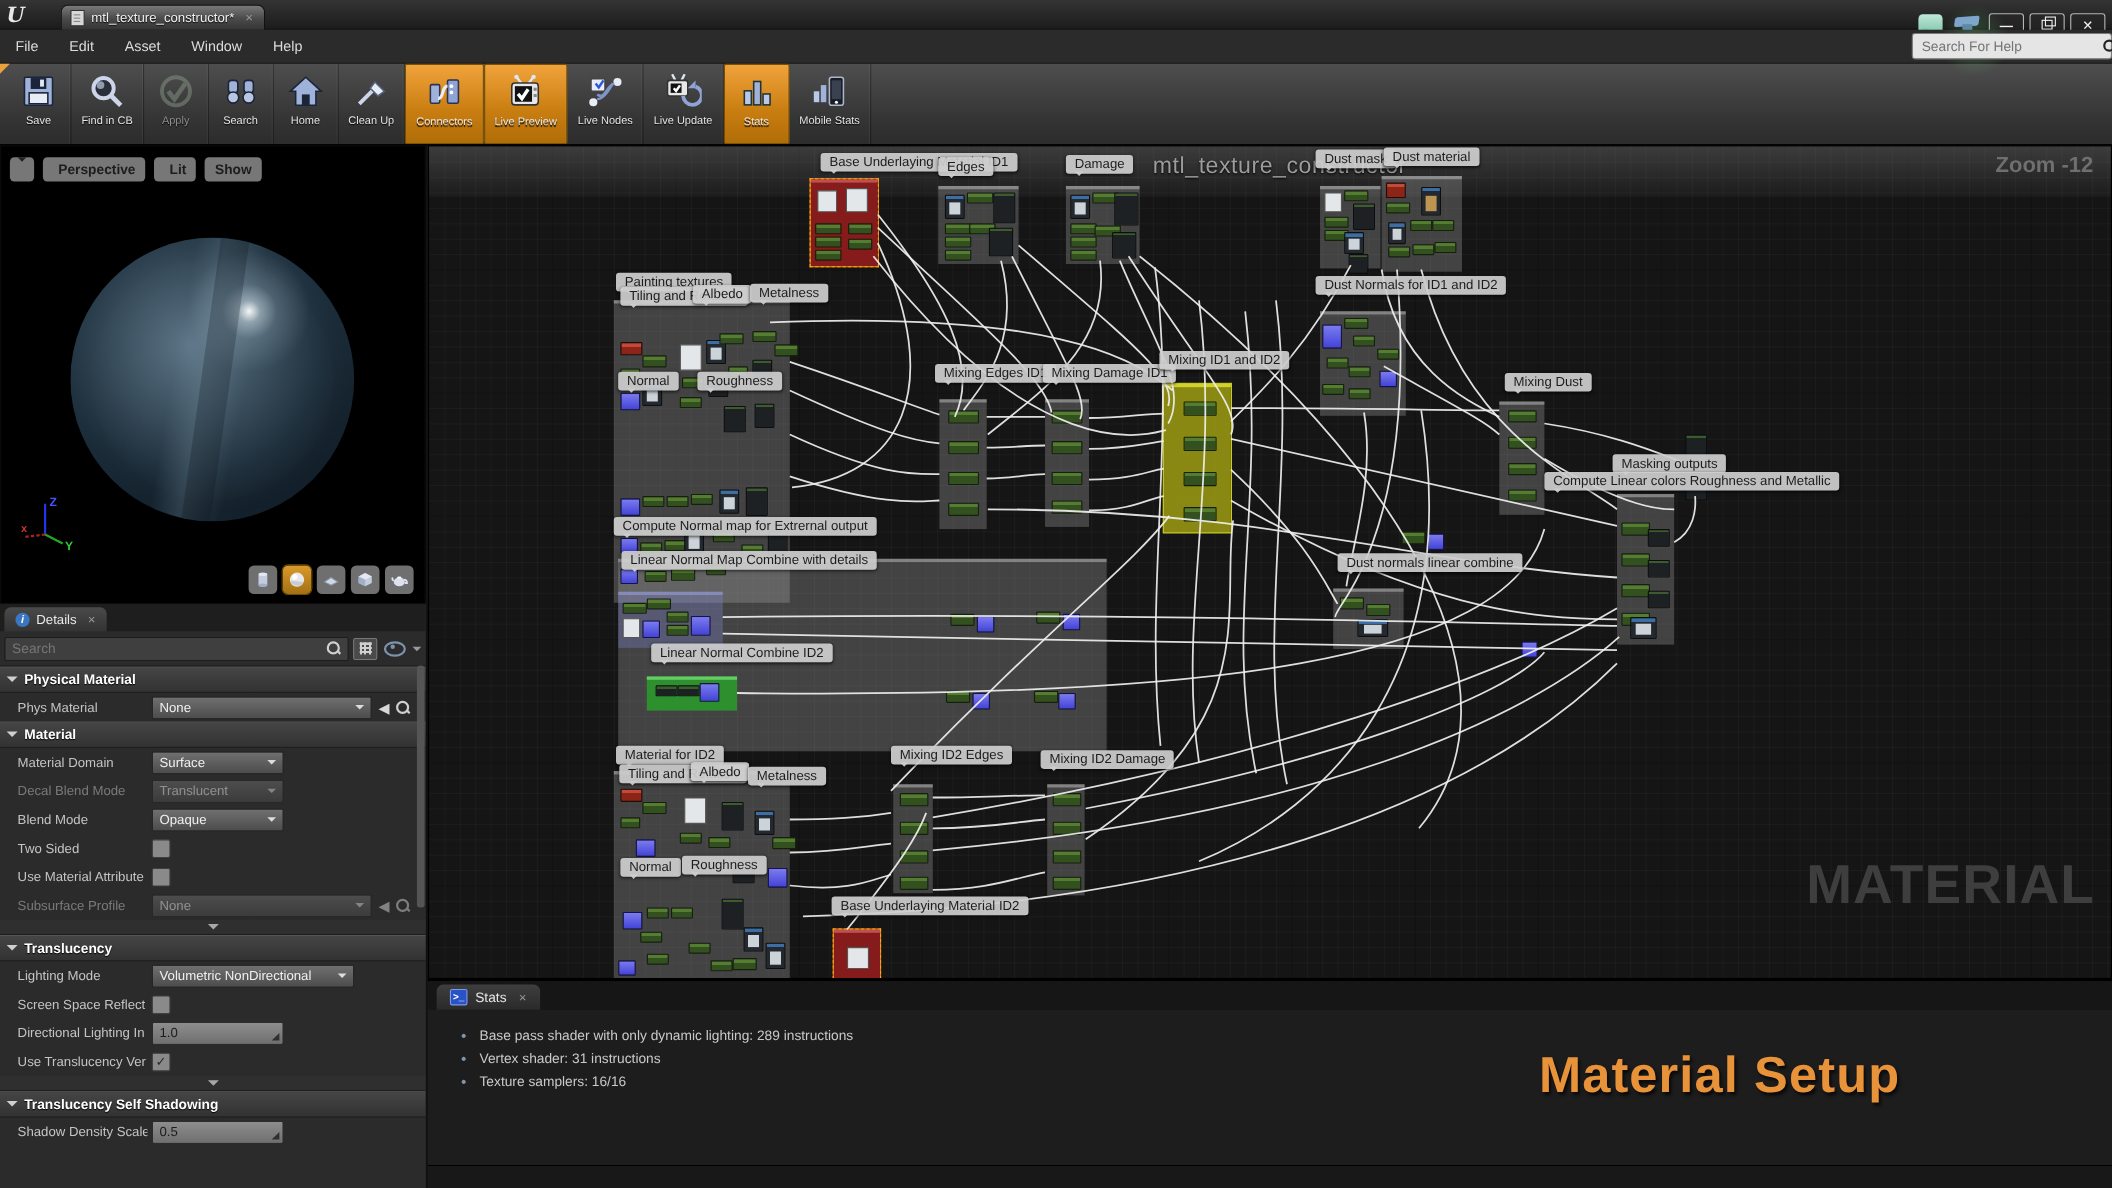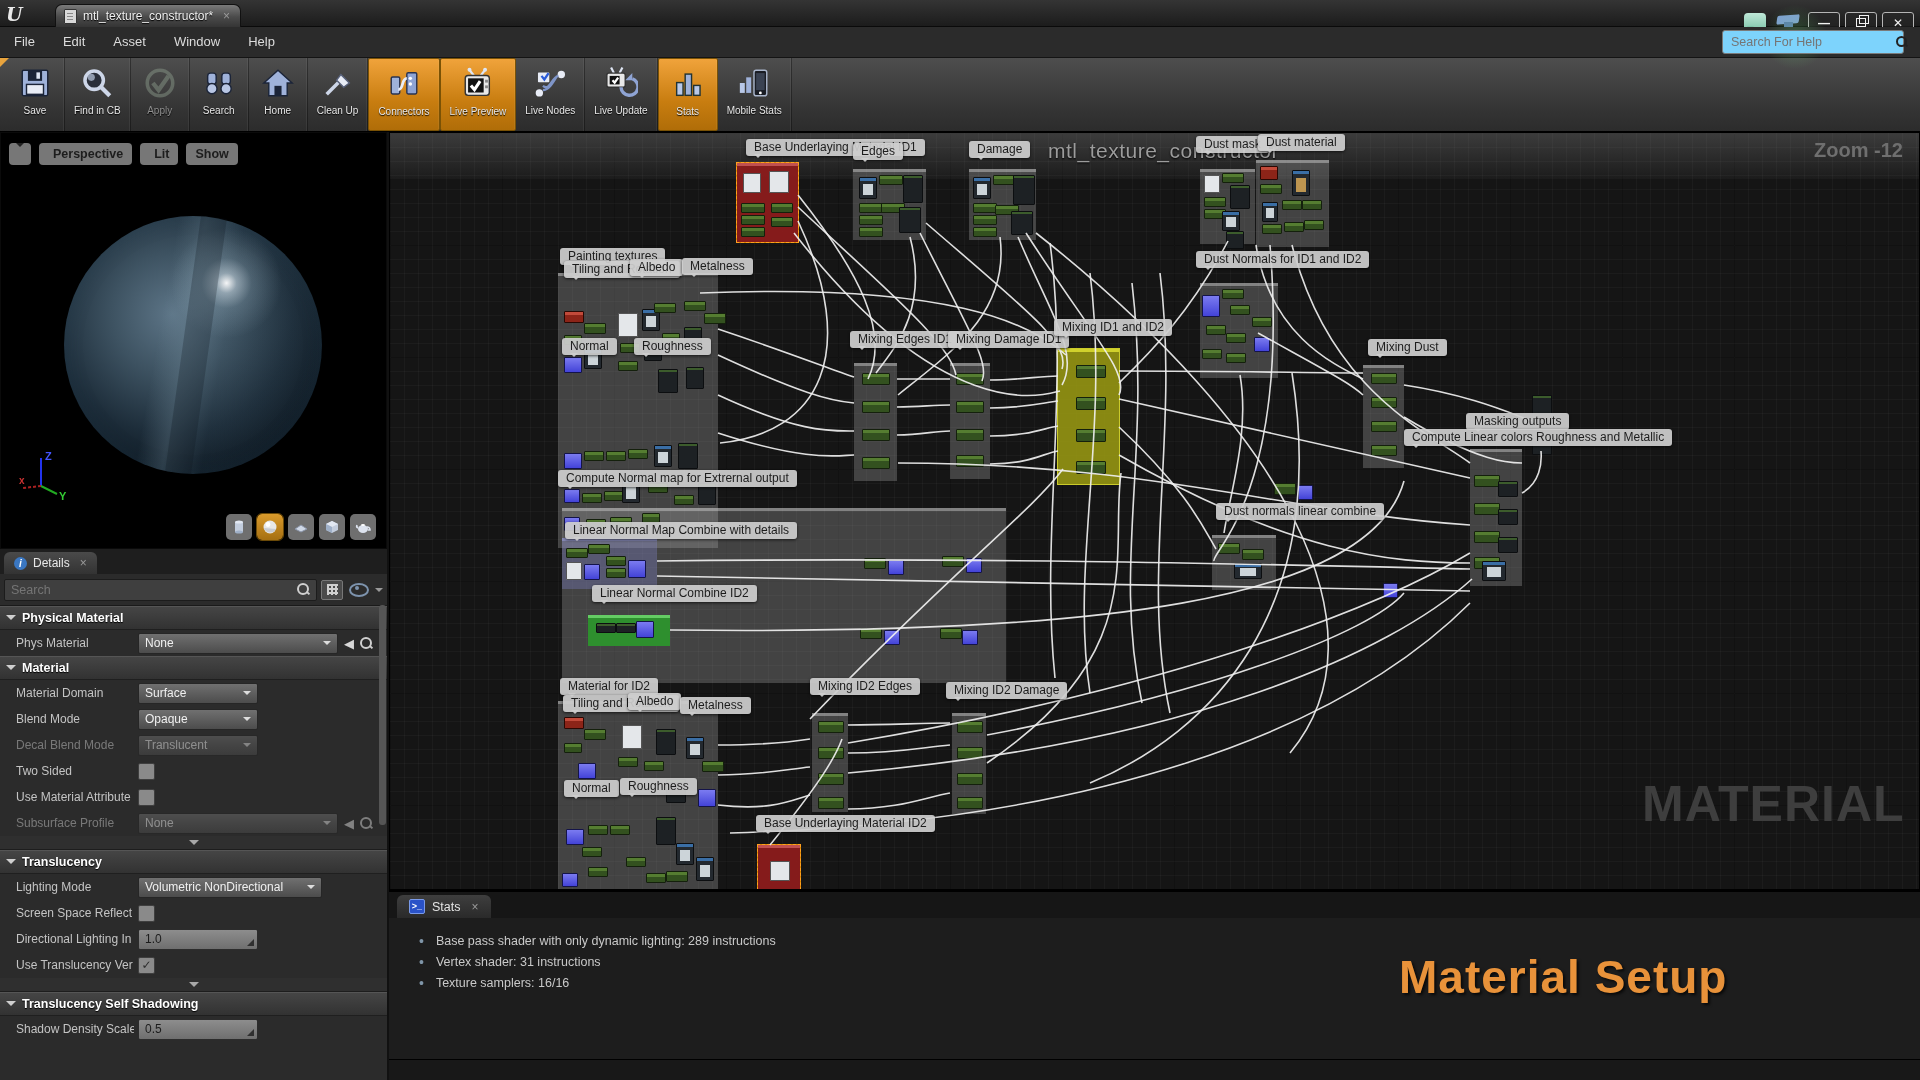--- a/index.html
+++ b/index.html
@@ -26,21 +26,21 @@
     background:radial-gradient(circle,rgba(110,220,120,.28),rgba(110,220,120,0) 65%);pointer-events:none;z-index:5;}
   .chat-ic{width:22px;height:18px;background:linear-gradient(#bfe8d8,#7dc4a8);border-radius:4px;position:relative;}
   .chat-ic::after{content:"";position:absolute;left:3px;bottom:-5px;border:5px solid transparent;border-top-color:#7dc4a8;border-left-width:2px;}
   .cap-ic{width:24px;height:18px;position:relative;}
   .cap-ic::before{content:"";position:absolute;left:1px;top:2px;width:22px;height:9px;background:#7f9fd4;transform:skewX(-12deg) rotate(-4deg);border-radius:2px;}
   .cap-ic::after{content:"";position:absolute;left:8px;top:9px;width:9px;height:8px;background:#5a7ab0;}
 
   
   .menubar{position:relative;height:30px;background:#2b2b2b;border-bottom:1px solid #141414;display:flex;align-items:flex-start;}
   .menu-item{color:#dcdcdc;font-size:13px;padding:0 14px;line-height:30px;}
-  .help-search{position:absolute;right:16px;top:3px;width:180px;height:22px;background:#7dd3fc;border:1px solid #7a7a7a;border-radius:3px;display:flex;align-items:center;z-index:6;}
+  .help-search{position:absolute;right:0;top:3px;width:180px;height:22px;background:#e5e5e5;border:1px solid #7a7a7a;border-radius:3px;display:flex;align-items:center;z-index:6;}
   .help-search input{flex:1;border:none;outline:none;background:transparent;color:#6d6d6d;font-size:12.5px;padding:0 4px 0 8px;font-family:inherit;}
   .mag-sm{width:12px;height:12px;position:relative;margin-right:6px;}
   .mag-sm::before{content:"";position:absolute;left:0;top:0;width:7px;height:7px;border:2px solid #222;border-radius:50%;}
   .mag-sm::after{content:"";position:absolute;left:8px;top:8px;width:4px;height:2px;background:#222;transform:rotate(45deg);}
 
   
   .toolbar{position:relative;height:73px;background:linear-gradient(#4e4e4e,#343434 70%,#2c2c2c);border-bottom:1px solid #000;display:flex;align-items:stretch;padding-left:6px;}
   .tb-corner{position:absolute;left:0;top:0;width:0;height:0;border-top:9px solid #e8a33d;border-right:9px solid transparent;}
   .tb{display:flex;flex-direction:column;align-items:center;justify-content:flex-start;padding:5px 9px 3px;border-right:1px solid rgba(0,0,0,.35);box-shadow:inset -1px 0 0 rgba(255,255,255,.06);}
   .tb .tb-icon{width:40px;height:40px;display:flex;align-items:center;justify-content:center;}
@@ -448,34 +448,34 @@
             </div>
             <div class="dt-row">
               <div class="rl">Material Domain</div>
               <div class="dt-ctrl">
                 <div class="dd w118">
                   <span>Surface</span>
                   <span class="car"></span>
                 </div>
               </div>
             </div>
+            <div class="dt-row disabled-row">
+              <div class="rl">Decal Blend Mode</div>
+              <div class="dt-ctrl">
+                <div class="dd w118">
+                  <span>Translucent</span>
+                  <span class="car"></span>
+                </div>
+              </div>
+            </div>
             <div class="dt-row">
               <div class="rl">Blend Mode</div>
               <div class="dt-ctrl">
                 <div class="dd w118">
                   <span>Opaque</span>
-                  <span class="car"></span>
-                </div>
-              </div>
-            </div>
-            <div class="dt-row disabled-row">
-              <div class="rl">Decal Blend Mode</div>
-              <div class="dt-ctrl">
-                <div class="dd w118">
-                  <span>Translucent</span>
                   <span class="car"></span>
                 </div>
               </div>
             </div>
             <div class="dt-row">
               <div class="rl">Two Sided</div>
               <div class="dt-ctrl">
                 <div class="cb"></div>
               </div>
             </div>
@@ -766,21 +766,21 @@
           <div class="nd nd--g" style="left: 550px; top: 495px; width: 20px; height: 9px;"></div>
           <div class="cmt-label" style="left: 168px; top: 337px;">Compute Normal map for Extrernal output</div>
           <div class="cmt-body purple" style="left: 172px; top: 405px; width: 95px; height: 48px;"></div>
           <div class="nd nd--g" style="left: 176px; top: 415px; width: 20px; height: 8px;"></div>
           <div class="nd nd--g" style="left: 198px; top: 411px; width: 20px; height: 8px;"></div>
           <div class="nd nd--w" style="left: 176px; top: 429px; width: 14px; height: 16px;"></div>
           <div class="nd nd--b" style="left: 194px; top: 431px; width: 14px; height: 14px;"></div>
           <div class="nd nd--g" style="left: 216px; top: 423px; width: 18px; height: 8px;"></div>
           <div class="nd nd--g" style="left: 216px; top: 435px; width: 18px; height: 8px;"></div>
           <div class="nd nd--b" style="left: 238px; top: 427px; width: 16px; height: 16px;"></div>
-          <div class="cmt-label" style="left: 175px; top: 389px;">Linear Normal Map Combine with details</div>
+          <div class="cmt-label" style="left: 175px; top: 368px;">Linear Normal Map Combine with details</div>
           <div class="cmt-body green" style="left: 198px; top: 482px; width: 82px; height: 28px;"></div>
           <div class="nd nd--k" style="left: 206px; top: 490px; width: 18px; height: 8px;"></div>
           <div class="nd nd--k" style="left: 226px; top: 490px; width: 18px; height: 8px;"></div>
           <div class="nd nd--b" style="left: 246px; top: 488px; width: 16px; height: 15px;"></div>
           <div class="cmt-label" style="left: 202px; top: 452px;">Linear Normal Combine ID2</div>
           <div class="cmt-body" style="left: 168px; top: 568px; width: 160px; height: 188px;"></div>
           <div class="nd nd--r" style="left: 174px; top: 584px; width: 18px; height: 10px;"></div>
           <div class="nd nd--g" style="left: 194px; top: 596px; width: 20px; height: 9px;"></div>
           <div class="nd nd--g" style="left: 174px; top: 610px; width: 16px; height: 8px;"></div>
           <div class="nd nd--b" style="left: 188px; top: 630px; width: 16px; height: 14px;"></div>

